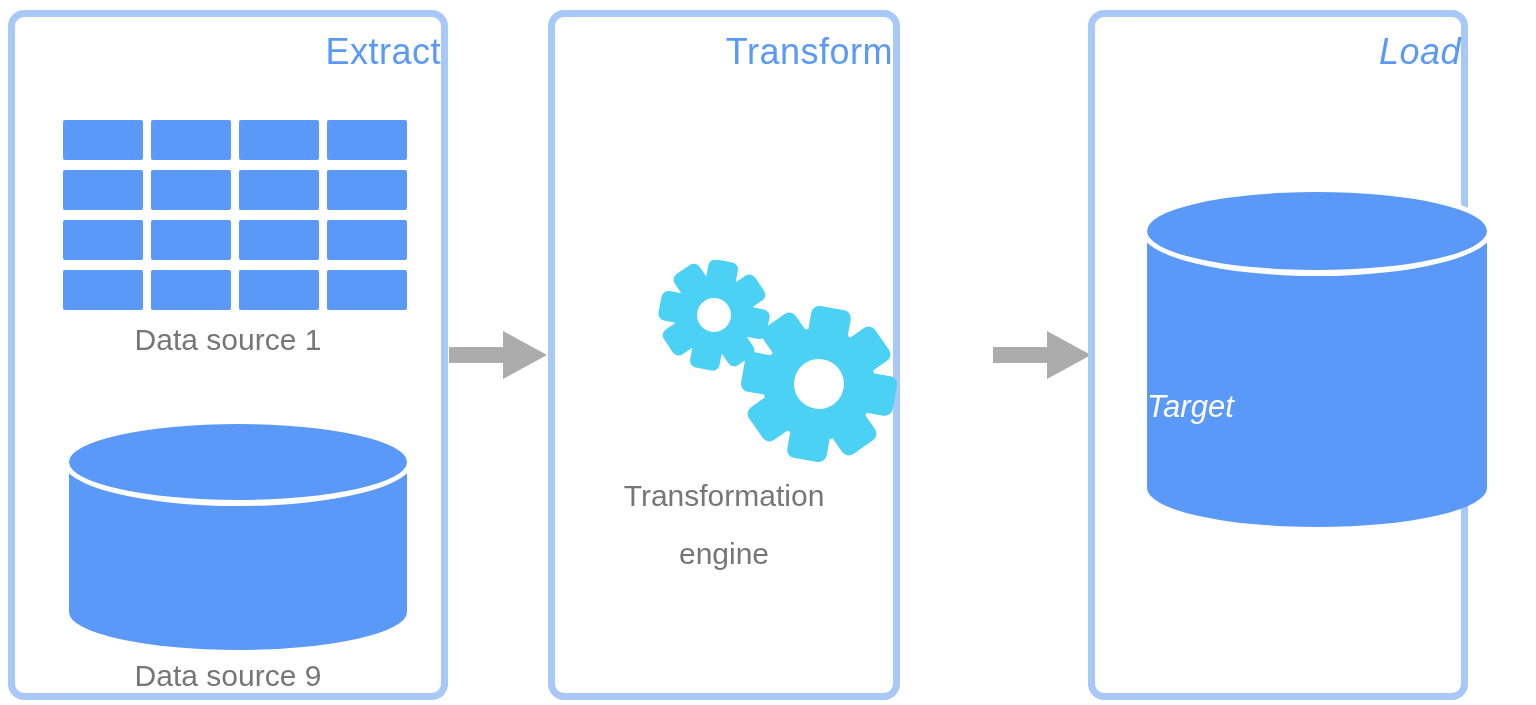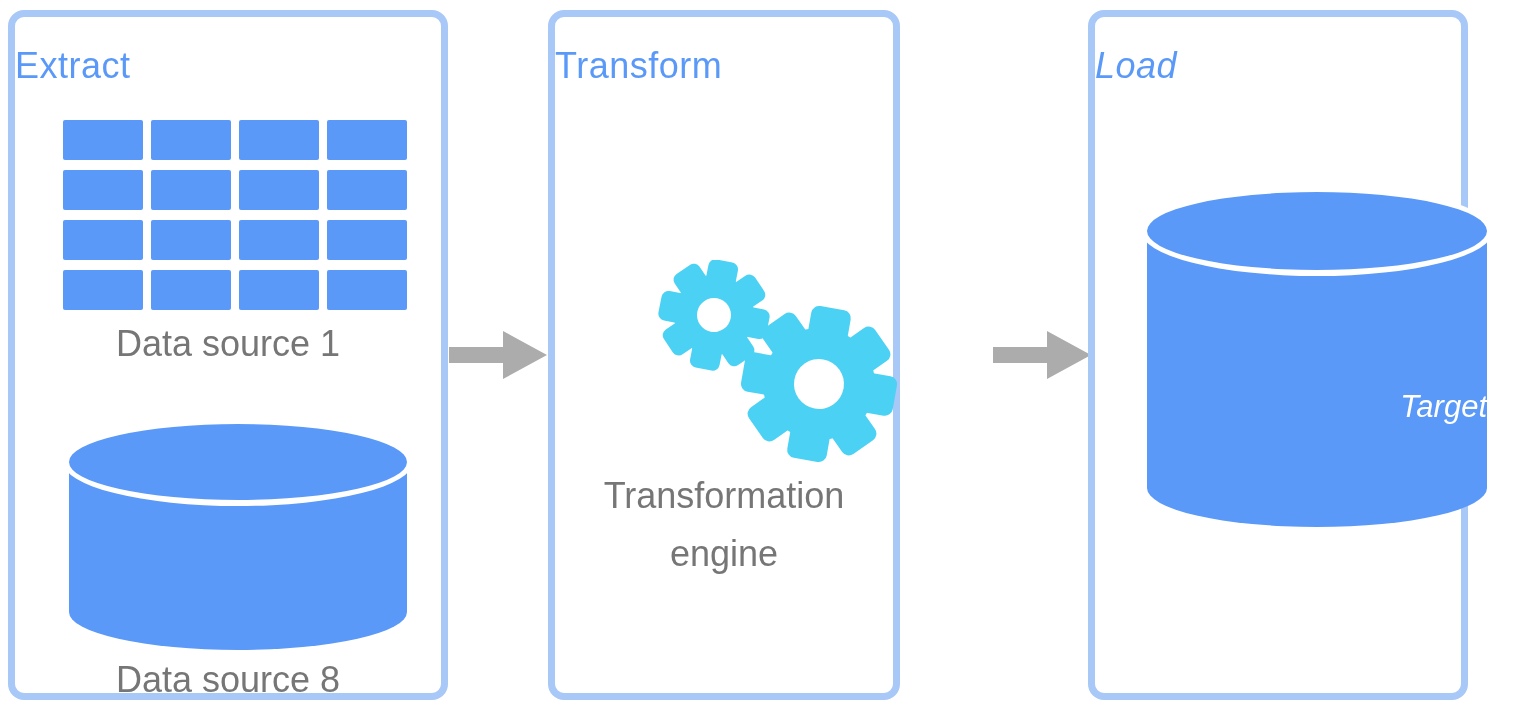--- a/index.html
+++ b/index.html
@@ -25,33 +25,32 @@
     background: #ffffff;
   }
   .panel-extract   { left: 8px; }
   .panel-transform { left: 548px; width: 352px; }
   .panel-load      { left: 1088px; width: 380px; font-style: italic; }
 
   .panel-title {
     position: absolute;
     top: 14px;
     left: 0; right: 0;
-    text-align: left;
+    text-align: right;
     font-size: 36px;
     font-weight: 300;
     letter-spacing: 0.5px;
     color: #5A99F8;
-    margin-top: 14px;
   }
 
   .gray-label {
     position: absolute;
     left: 0; right: 0;
     text-align: center;
-    font-size: 36px;
+    font-size: 30px;
     font-weight: 300;
     color: #767676;
   }
 
   
   .table-grid {
     position: absolute;
     left: 48px;
     top: 103px;
     display: grid;
@@ -88,21 +87,21 @@
   .ds2-label { top: 642px; }
 
   .cyl-target { left: 52px; top: 175px; width: 340px; height: 335px; }
   .cyl-target .cyl-top  { width: 352px; height: 90px; }
   .cyl-target .cyl-body { top: 39px; width: 340px; height: 296px;
                           border-radius: 0 0 170px 170px / 0 0 39px 39px; }
   .target-label {
     position: absolute;
     left: 0; right: 0;
     top: 197px;
-    text-align: right;
+    text-align: left;
     font-size: 31px;
     font-weight: 300;
     color: #ffffff;
   }
 
   
   .gears-svg {
     position: absolute;
     left: 100px;
     top: 243px;
@@ -150,21 +149,21 @@
       <div class="cell"></div>
     </div>
 
     <div class="gray-label ds1-label">Data source 1</div>
 
     <div class="cylinder cyl-ds2">
       <div class="cyl-body"></div>
       <div class="cyl-top"></div>
     </div>
 
-    <div class="gray-label ds2-label">Data source 8</div>
+    <div class="gray-label ds2-label">Data source 9</div>
   </section>
 
   <svg class="arrow arrow-1" width="98" height="48" viewBox="0 0 98 48">
     <path d="M0 16 H54 V0 L98 24 L54 48 V32 H0 Z" fill="#ACACAC"></path>
   </svg>
 
   <section class="panel panel-transform">
     <h2 class="panel-title">Transform</h2>
 
     <svg class="gears-svg" width="245" height="210" viewBox="0 0 245 210">

